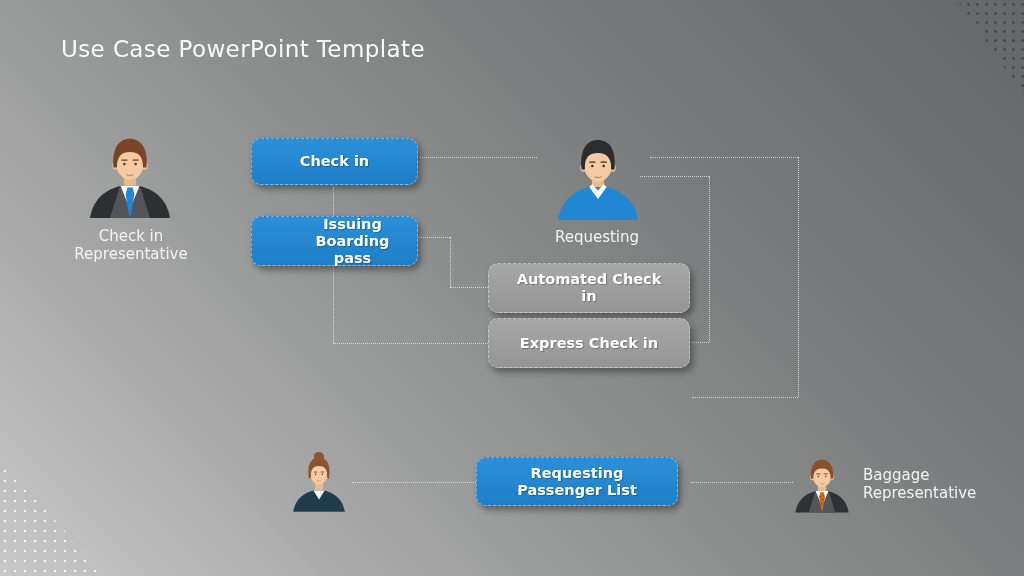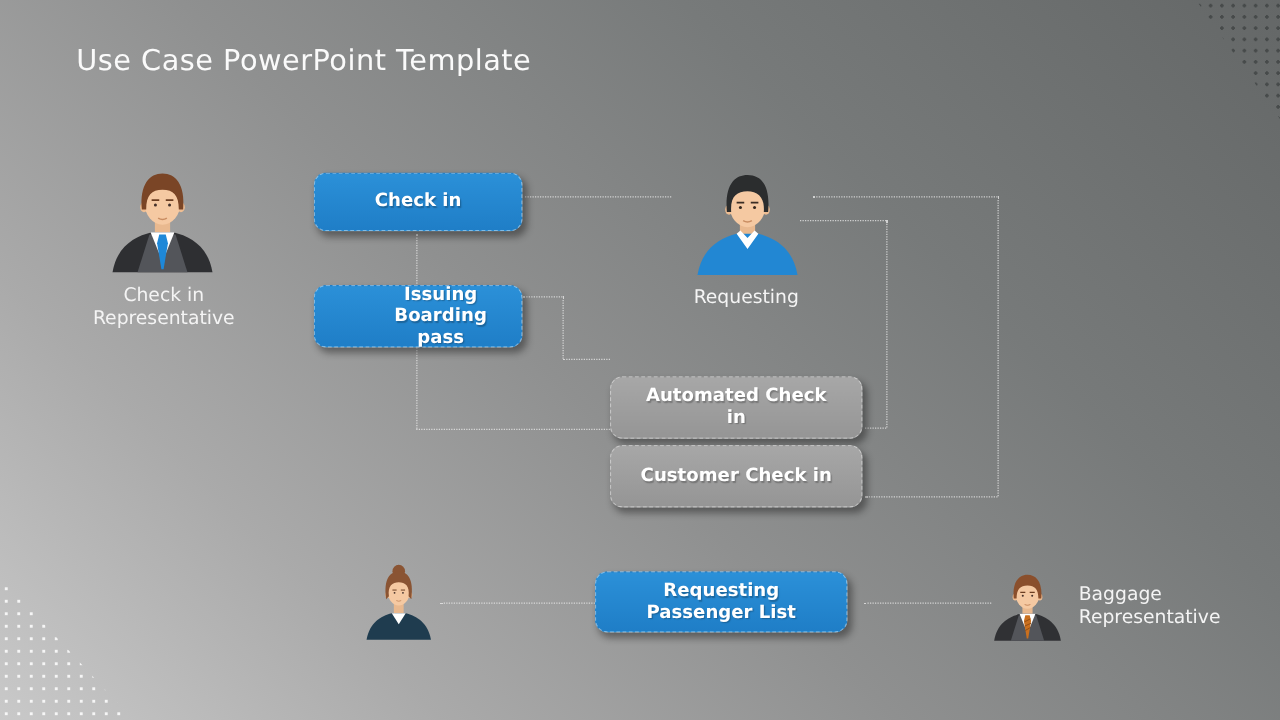--- a/index.html
+++ b/index.html
@@ -39,21 +39,21 @@
     text-align:center;border-radius:10px;
     font-weight:bold;font-size:14.5px;line-height:17px;color:#fff;
     white-space:pre-line;
     border:1px dashed rgba(255,255,255,.40);
     box-shadow:3px 4px 6px rgba(25,25,25,.45);
     box-sizing:border-box;
     text-shadow:1px 1px 1px rgba(0,0,0,.25);
     cursor:default;
   }
   .uc.blue{background:linear-gradient(180deg,#2b90d8,#1f7ec7);}
-  .uc.gray{background:linear-gradient(180deg,#a7a7a7,#959595);margin-top:38px;}
+  .uc.gray{background:linear-gradient(180deg,#a7a7a7,#959595);}
   
   .avatar{position:absolute;z-index:2;}
   .avatar svg{display:block;width:100%;height:100%;}
   .actor-label{
     position:absolute;z-index:2;
     color:#f4f4f4;font-size:15px;line-height:18px;
     white-space:pre-line;
   }
   .tc{text-align:center;} .tr{text-align:right;} .tl{text-align:left;}
 </style>
@@ -76,25 +76,25 @@
   <div class="con h" style="left:650px;top:157px;width:148px;"></div>
   <div class="con v" style="left:798px;top:157px;height:240px;"></div>
   <div class="con h" style="left:692px;top:397px;width:106px;"></div>
   <div class="con h" style="left:640px;top:176px;width:69px;"></div>
   <div class="con v" style="left:709px;top:176px;height:166px;"></div>
   <div class="con h" style="left:692px;top:342px;width:17px;"></div>
   <div class="con h" style="left:352px;top:482px;width:136px;"></div>
   <div class="con h" style="left:691px;top:482px;width:102px;"></div>
 
   <div class="uc blue" style="left:251px;top:138px;width:167px;height:47px;">Check in</div>
-  <div class="uc blue" style="left:251px;top:228px;width:167px;height:50px;padding-left:36px;">Issuing Boarding
+  <div class="uc blue" style="left:251px;top:216px;width:167px;height:50px;padding-left:36px;">Issuing Boarding
 pass</div>
   <div class="uc gray" style="left:488px;top:263px;width:202px;height:50px;">Automated Check
 in</div>
-  <div class="uc gray" style="left:488px;top:318px;width:202px;height:50px;">Customer Check in</div>
+  <div class="uc gray" style="left:488px;top:318px;width:202px;height:50px;">Express Check in</div>
   <div class="uc blue" style="left:476px;top:457px;width:202px;height:49px;">Requesting
 Passenger List</div>
 
   <div class="avatar" style="left:84px;top:131px;width:92px;height:87px;">
     <svg viewBox="0 0 100 100">
       <rect x="43" y="50" width="14" height="16" fill="#e9b98f"></rect>
       <path d="M4,100 C8,76 24,67 40,63 L60,63 C76,67 92,76 96,100 Z" fill="#2e2f32"></path>
       <path d="M27,100 L38,65 L62,65 L73,100 Z" fill="#53555a"></path>
       <path d="M39,63 L50,90 L61,63 Z" fill="#ffffff"></path>
       <path d="M47,65 L53,65 L55,73 L51,97 L49,97 L45,73 Z" fill="#1e88d8"></path>

